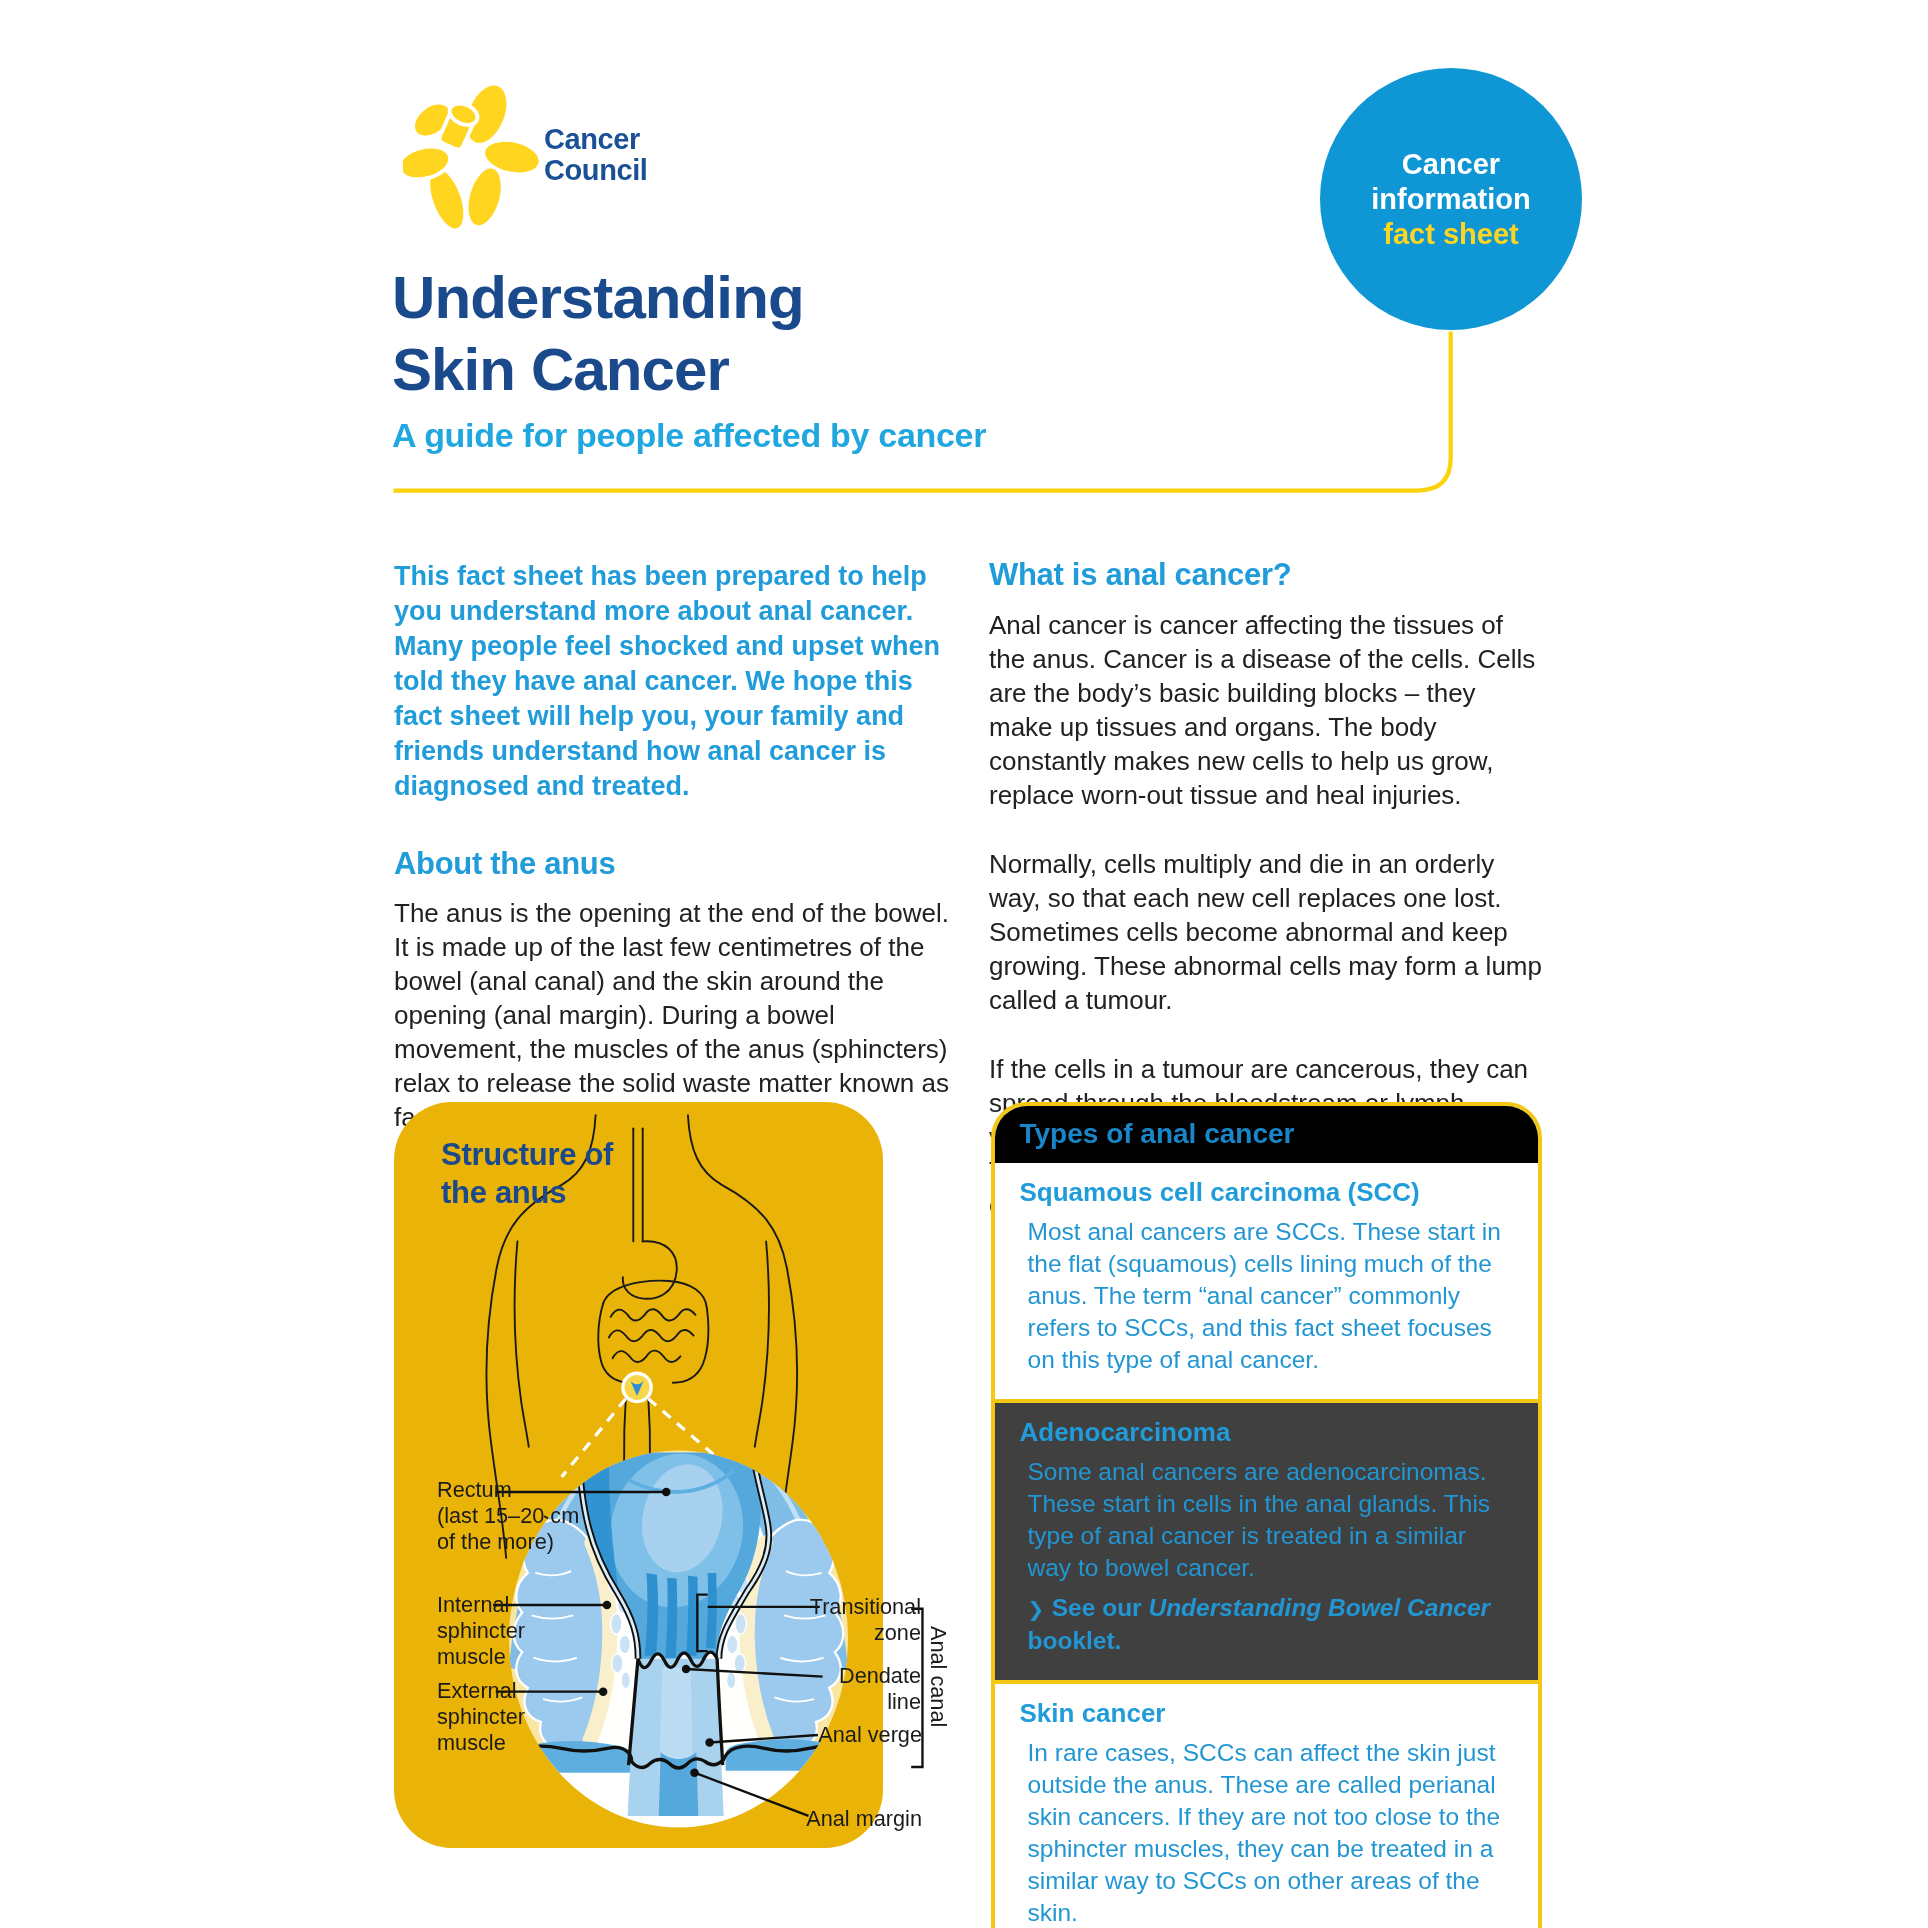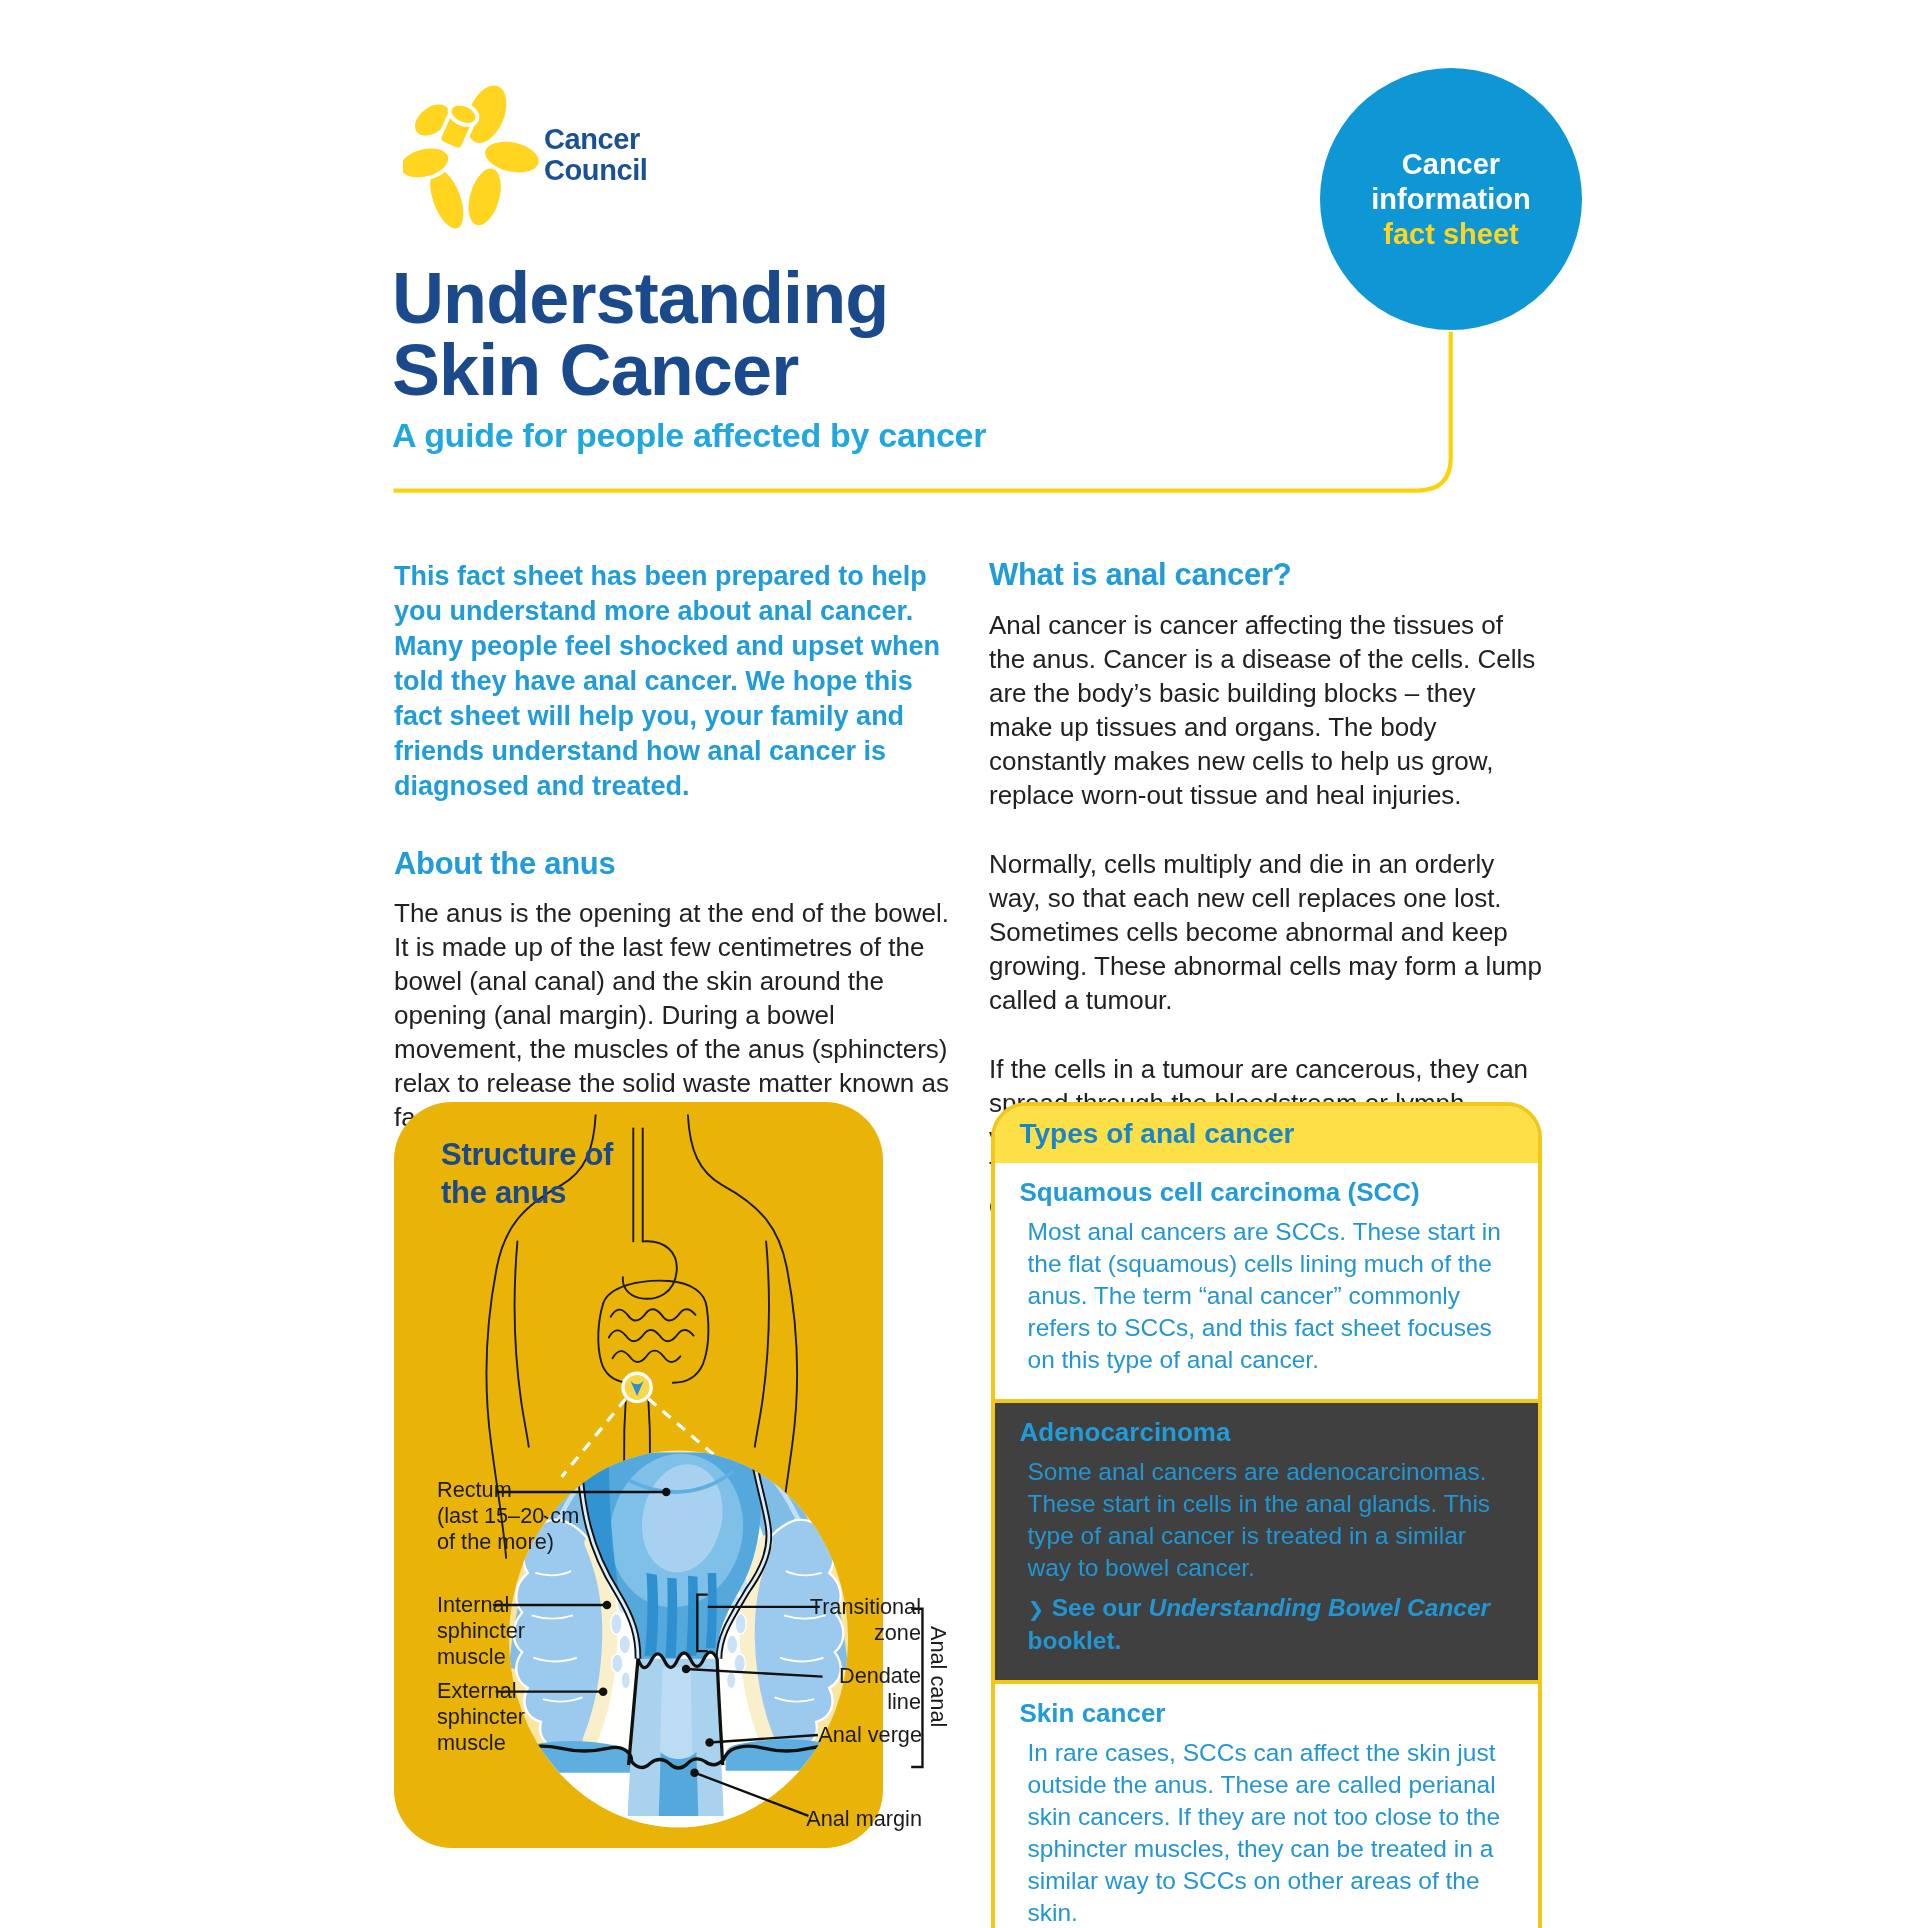--- a/index.html
+++ b/index.html
@@ -14,21 +14,21 @@
   .logo-text span{display:block;}
 
   .badge{position:absolute;left:1320px;top:68px;width:262px;height:262px;border-radius:50%;
          background:#0F96D5;display:flex;flex-direction:column;justify-content:center;align-items:center;
          text-align:center;font-weight:bold;font-size:29px;line-height:35px;color:#ffffff;}
   .badge .fact{color:#FFD520;}
   .badge span{display:block;}
 
   .connector{position:absolute;left:0;top:0;pointer-events:none;}
 
-  .title{position:absolute;left:392px;top:262px;font-size:72px;line-height:72px;font-weight:bold;
+  .title{position:absolute;left:392px;top:262px;font-size:60px;line-height:72px;font-weight:bold;
          color:#1B4A8C;letter-spacing:-0.9px;}
   .title span{display:block;}
   .subtitle{position:absolute;left:392px;top:416px;font-size:34px;font-weight:bold;color:#21A7E0;letter-spacing:-0.3px;}
 
   
   .intro{position:absolute;left:394px;top:559px;width:565px;font-size:27px;line-height:35px;
          font-weight:bold;color:#1F9CD9;}
   .col-heading{font-size:31px;font-weight:bold;color:#1F9CD9;letter-spacing:-0.3px;margin:0;}
   .about-heading{position:absolute;left:394px;top:846px;}
   .about-body{position:absolute;left:394px;top:896px;width:565px;font-size:26px;line-height:34px;color:#212121;}
@@ -45,21 +45,21 @@
   .figure{position:absolute;left:0;top:0;}
   .dlabel{position:absolute;font-size:21.7px;line-height:26px;color:#1b1b1b;}
   .dlabel span{display:block;}
   .dlabel.right{text-align:right;}
   .anal-canal-label{position:absolute;left:557px;top:524px;font-size:21.7px;color:#1b1b1b;
                     transform:rotate(90deg);transform-origin:0 0;white-space:nowrap;}
 
   
   .types-box{position:absolute;left:991px;top:1102px;width:551px;background:#ffffff;
              border:4.7px solid #F3C713;border-radius:36px;overflow:hidden;box-sizing:border-box;}
-  .types-header{background:#fde047;padding:12.2px 24.5px 13px 24.5px;font-size:28px;font-weight:bold;color:#1886C9;}
+  .types-header{background:#000000;padding:12.2px 24.5px 13px 24.5px;font-size:28px;font-weight:bold;color:#1886C9;}
   .tsection{padding:13px 24.5px 15px 24.5px;}
   .tsection + .tsection{border-top:4.7px solid #F3C713;}
   .tsection.cream{background:#404040;}
   .tsection h4{margin:0 0 4.7px 0;font-size:26px;line-height:32px;font-weight:bold;color:#1F9CD9;}
   .tsection p{margin:8px;font-size:24.5px;line-height:32px;color:#2196D3;}
   .see-line{margin-top:0.9px;font-weight:bold;}
   .see-line .arrow{font-size:20px;margin-right:7.5px;}
   .see-line .booklet{font-style:italic;}
   .types-footer{border-top:4.7px solid #F3C713;background:#FBF3D8;padding:12.2px 24.5px 14px 24.5px;
                 font-size:24.5px;line-height:29px;color:#2196D3;}

